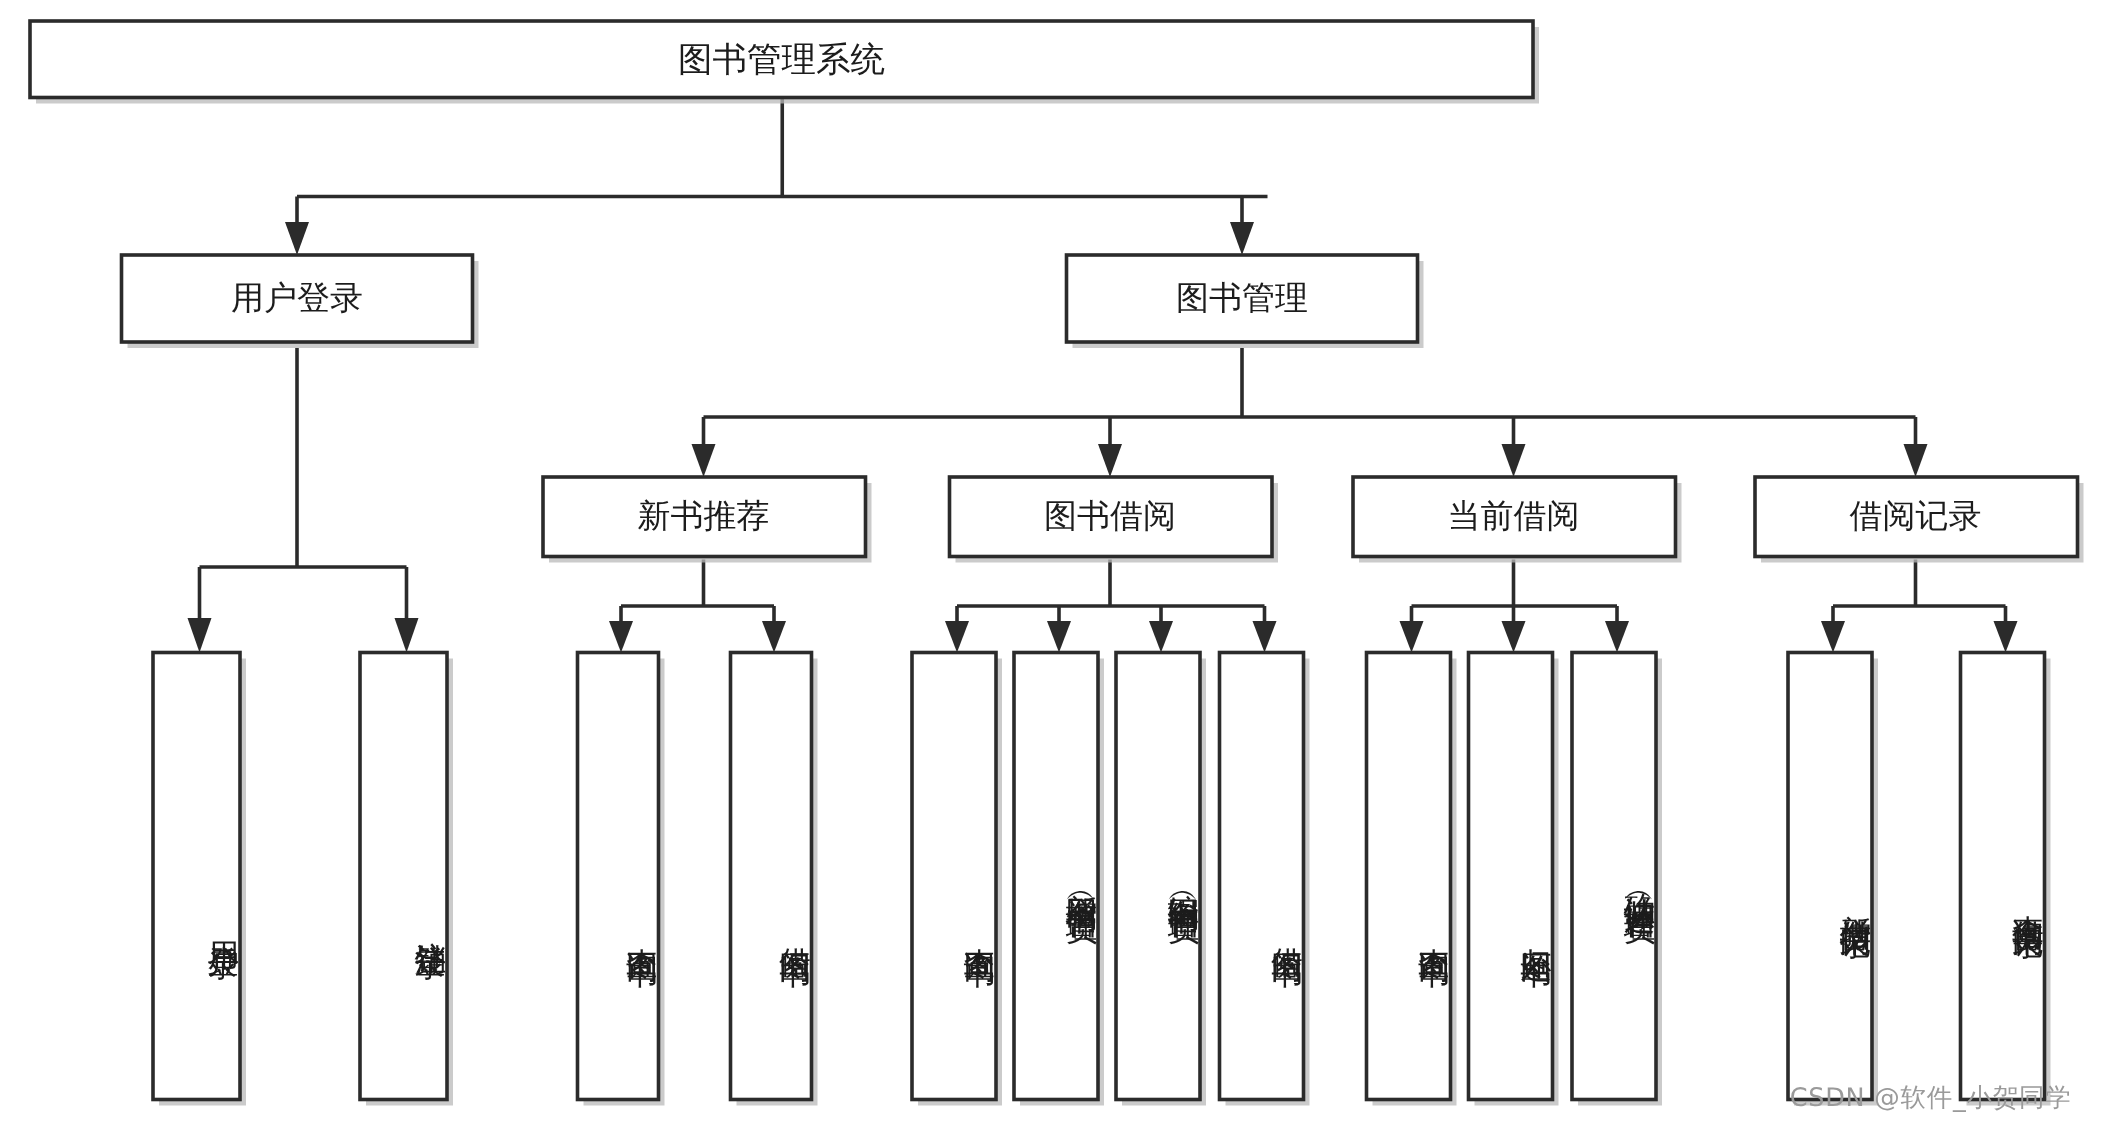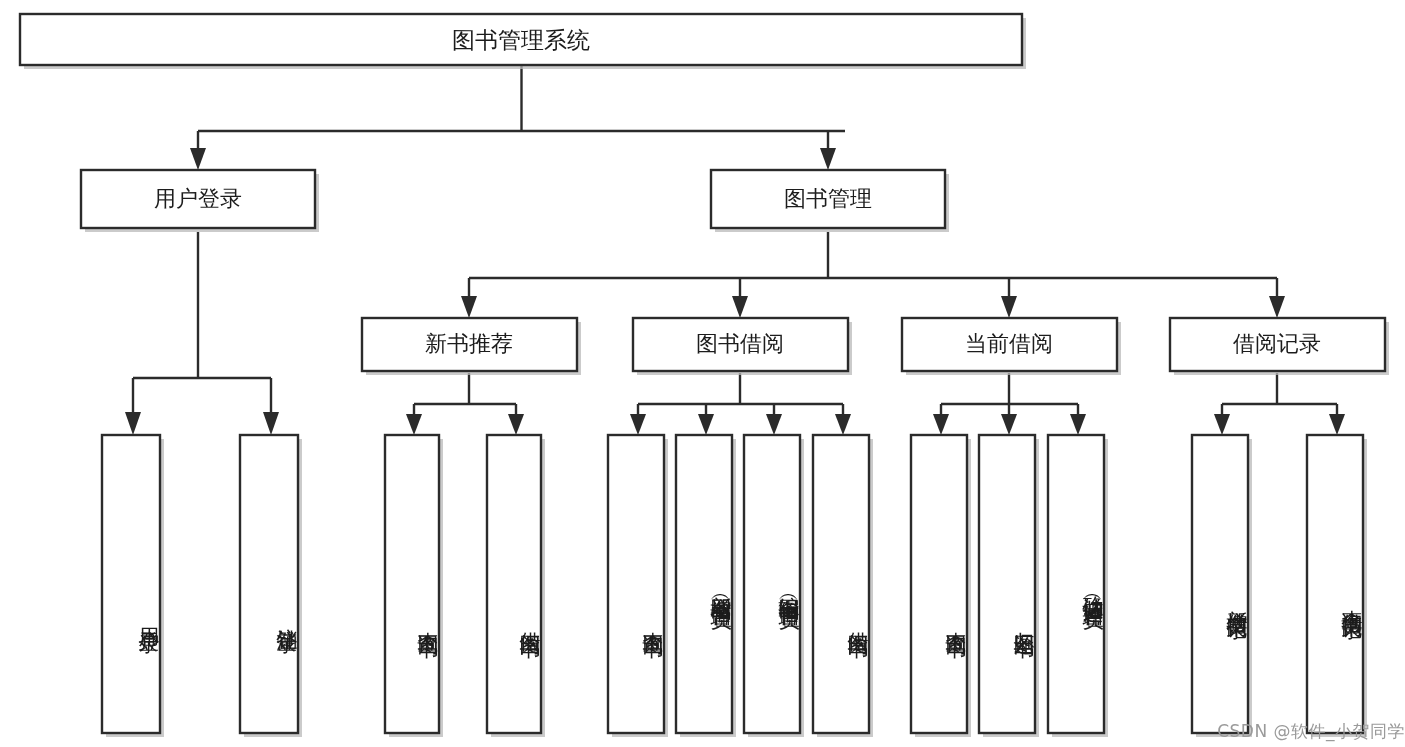--- a/index.html
+++ b/index.html
@@ -72,21 +72,21 @@
     letter-spacing: 2px;
     color: #1c1c1c;
     display: flex;
     align-items: flex-start;
     justify-content: center;
     white-space: nowrap;
     pointer-events: none;
   }
   .watermark {
     position: absolute;
-    right: 0;
+    right: 24px;
     bottom: 4px;
     font-family: "DejaVu Sans", "Liberation Sans", sans-serif;
     font-size: 17px;
     color: #9a9a9a;
     letter-spacing: 0.5px;
     white-space: nowrap;
   }
 </style>
 </head>
 <body>

